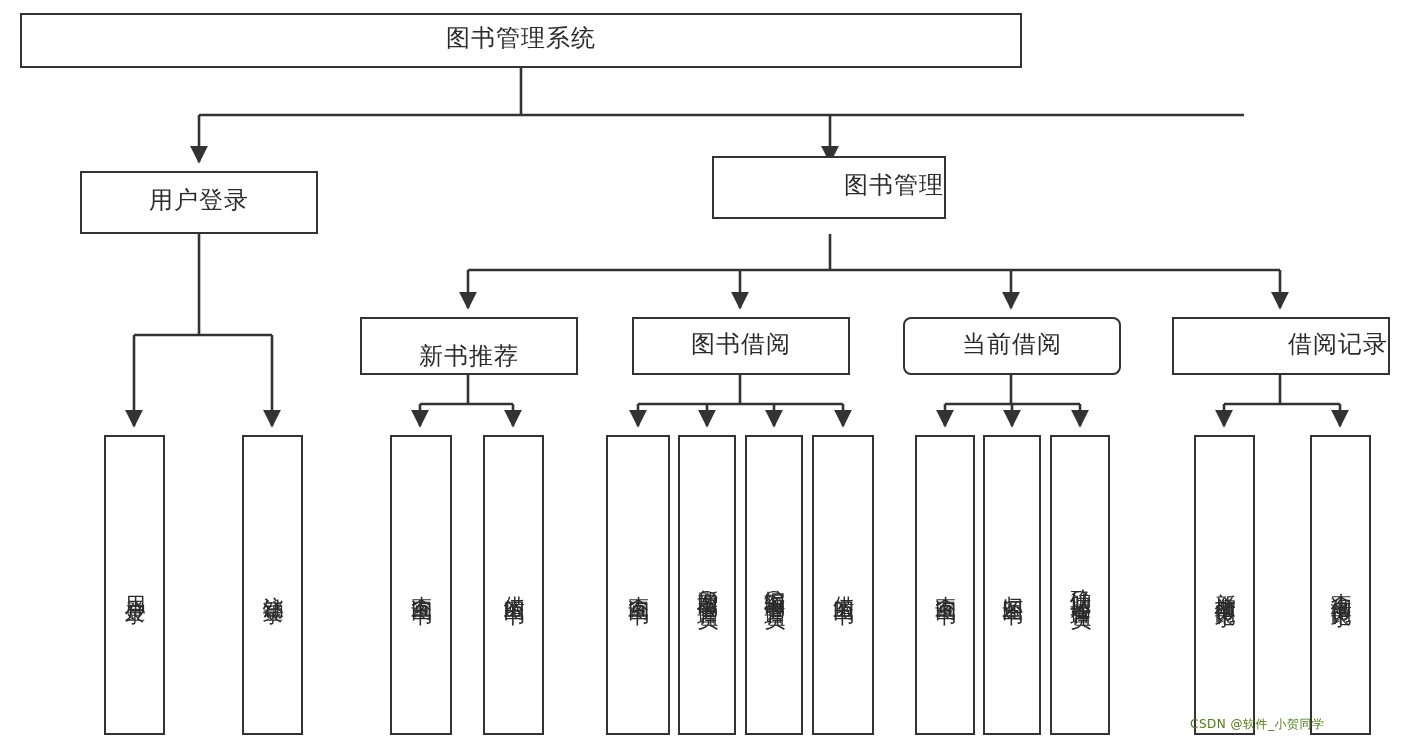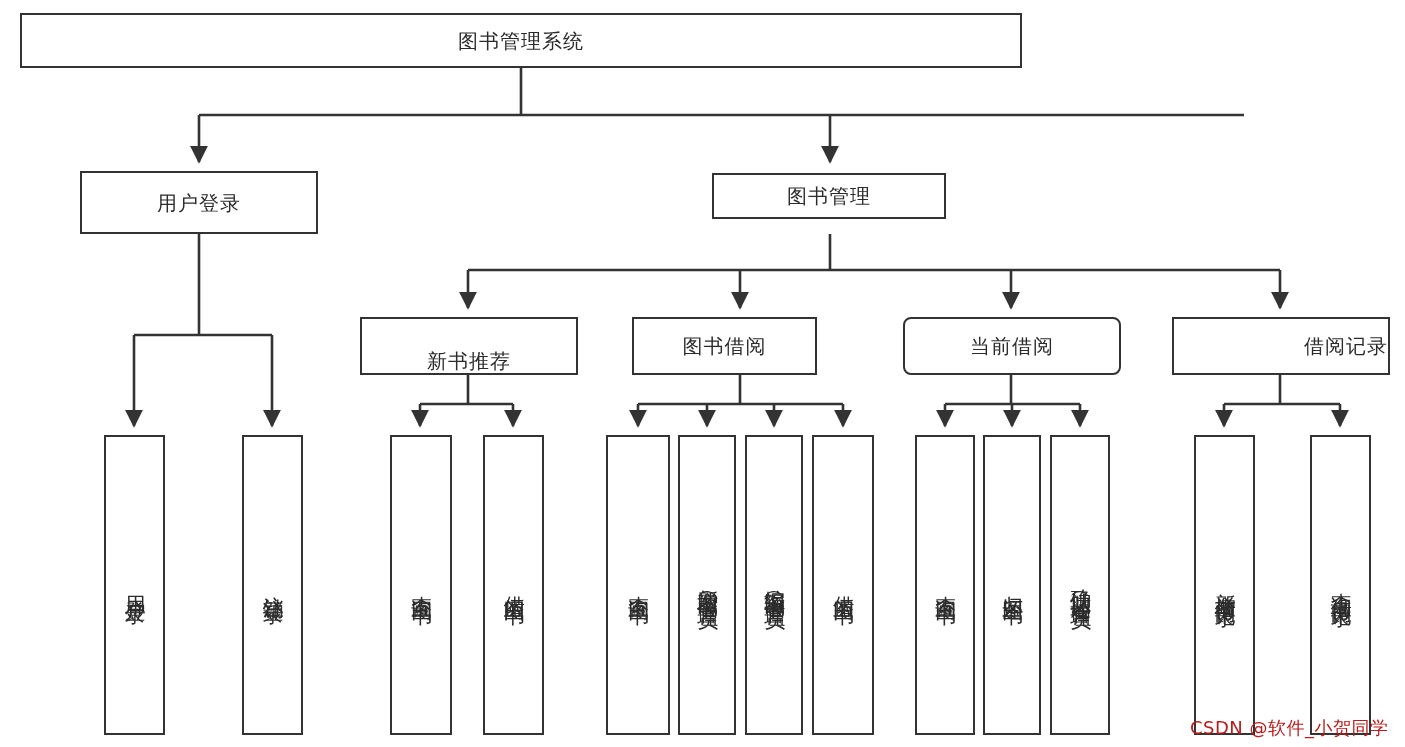--- a/index.html
+++ b/index.html
@@ -29,42 +29,43 @@
     position: absolute;
     box-sizing: border-box;
     background: #ffffff;
     border: 2px solid #333333;
     display: flex;
     align-items: center;
     justify-content: center;
     color: #2b2b2b;
   }
   .node.horiz .node-label {
-    font-size: 20px;
+    font-size: 24px;
     line-height: 1.2;
     letter-spacing: 1px;
     white-space: nowrap;
+    font-family: Liberation Mono, monospace;
   }
   .node.vert {
     align-items: center;
     justify-content: center;
   }
   .node.vert .node-label {
     writing-mode: vertical-rl;
     text-orientation: upright;
     font-size: 21px;
     line-height: 1.22;
     letter-spacing: 3px;
     white-space: nowrap;
     text-align: center;
   }
   .watermark {
     position: absolute;
-    font-size: 18px;
-    color: #b91c1c;
+    font-size: 12px;
+    color: #4d7c0f;
     letter-spacing: 0.5px;
     white-space: nowrap;
     user-select: none;
   }
 </style>
 </head>
 <body>
 
 <div id="diagram-root">
 
@@ -118,28 +119,28 @@
     </g>
   </svg>
 
   <div class="node horiz" id="node-root" style="left: 20px; top: 13px; width: 1002px; height: 55px;">
     <span class="node-label">图书管理系统</span>
   </div>
 
   <div class="node horiz" id="node-l2-0" style="left: 80px; top: 171px; width: 238px; height: 63px;">
     <span class="node-label">用户登录</span>
   </div>
-  <div class="node horiz" id="node-l2-1" style="left: 712px; top: 173px; width: 234px; height: 46px;">
+  <div class="node horiz" id="node-l2-1" style="left: 712px; top: 156px; width: 234px; height: 63px; justify-content: flex-end;">
     <span class="node-label">图书管理</span>
   </div>
 
   <div class="node horiz" id="node-l3-0" style="left: 360px; top: 317px; width: 218px; height: 58px; align-items: flex-end;">
     <span class="node-label">新书推荐</span>
   </div>
-  <div class="node horiz" id="node-l3-1" style="left: 632px; top: 317px; width: 185px; height: 58px;">
+  <div class="node horiz" id="node-l3-1" style="left: 632px; top: 317px; width: 218px; height: 58px;">
     <span class="node-label">图书借阅</span>
   </div>
   <div class="node horiz" id="node-l3-2" style="left: 903px; top: 317px; width: 218px; height: 58px; border-radius: 8px;">
     <span class="node-label">当前借阅</span>
   </div>
   <div class="node horiz" id="node-l3-3" style="left: 1172px; top: 317px; width: 218px; height: 58px; justify-content: flex-end;">
     <span class="node-label">借阅记录</span>
   </div>
 
   <div class="node vert" id="node-leaf-0" style="left: 104px; top: 435px; width: 61px; height: 300px;">

